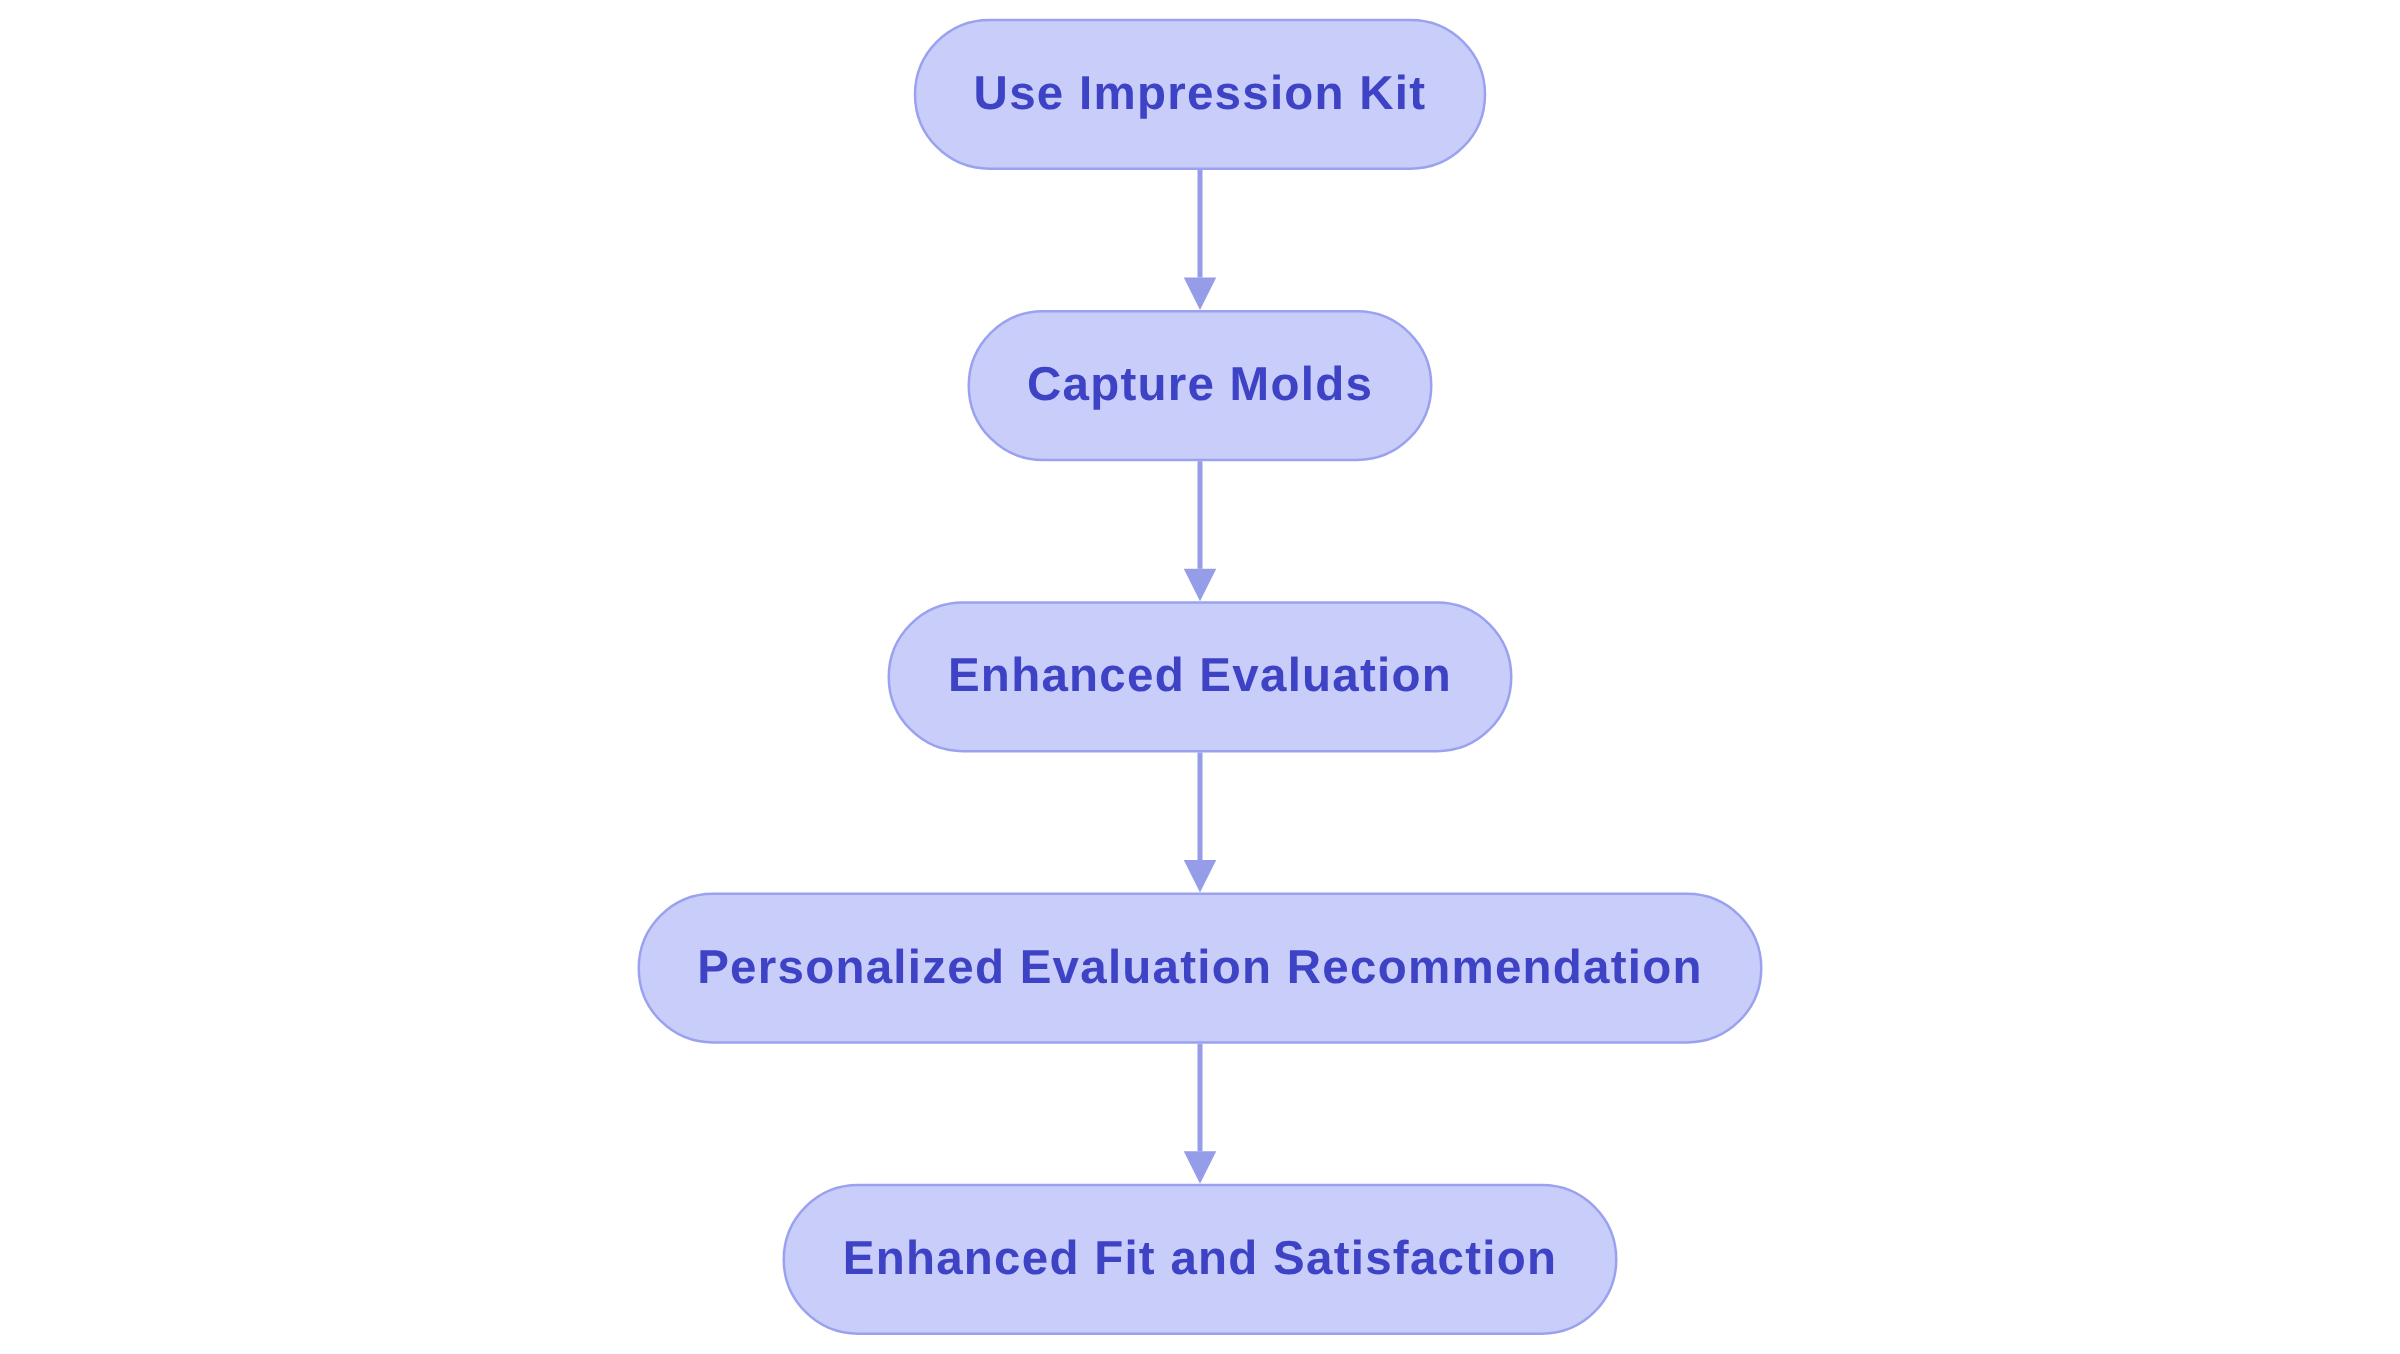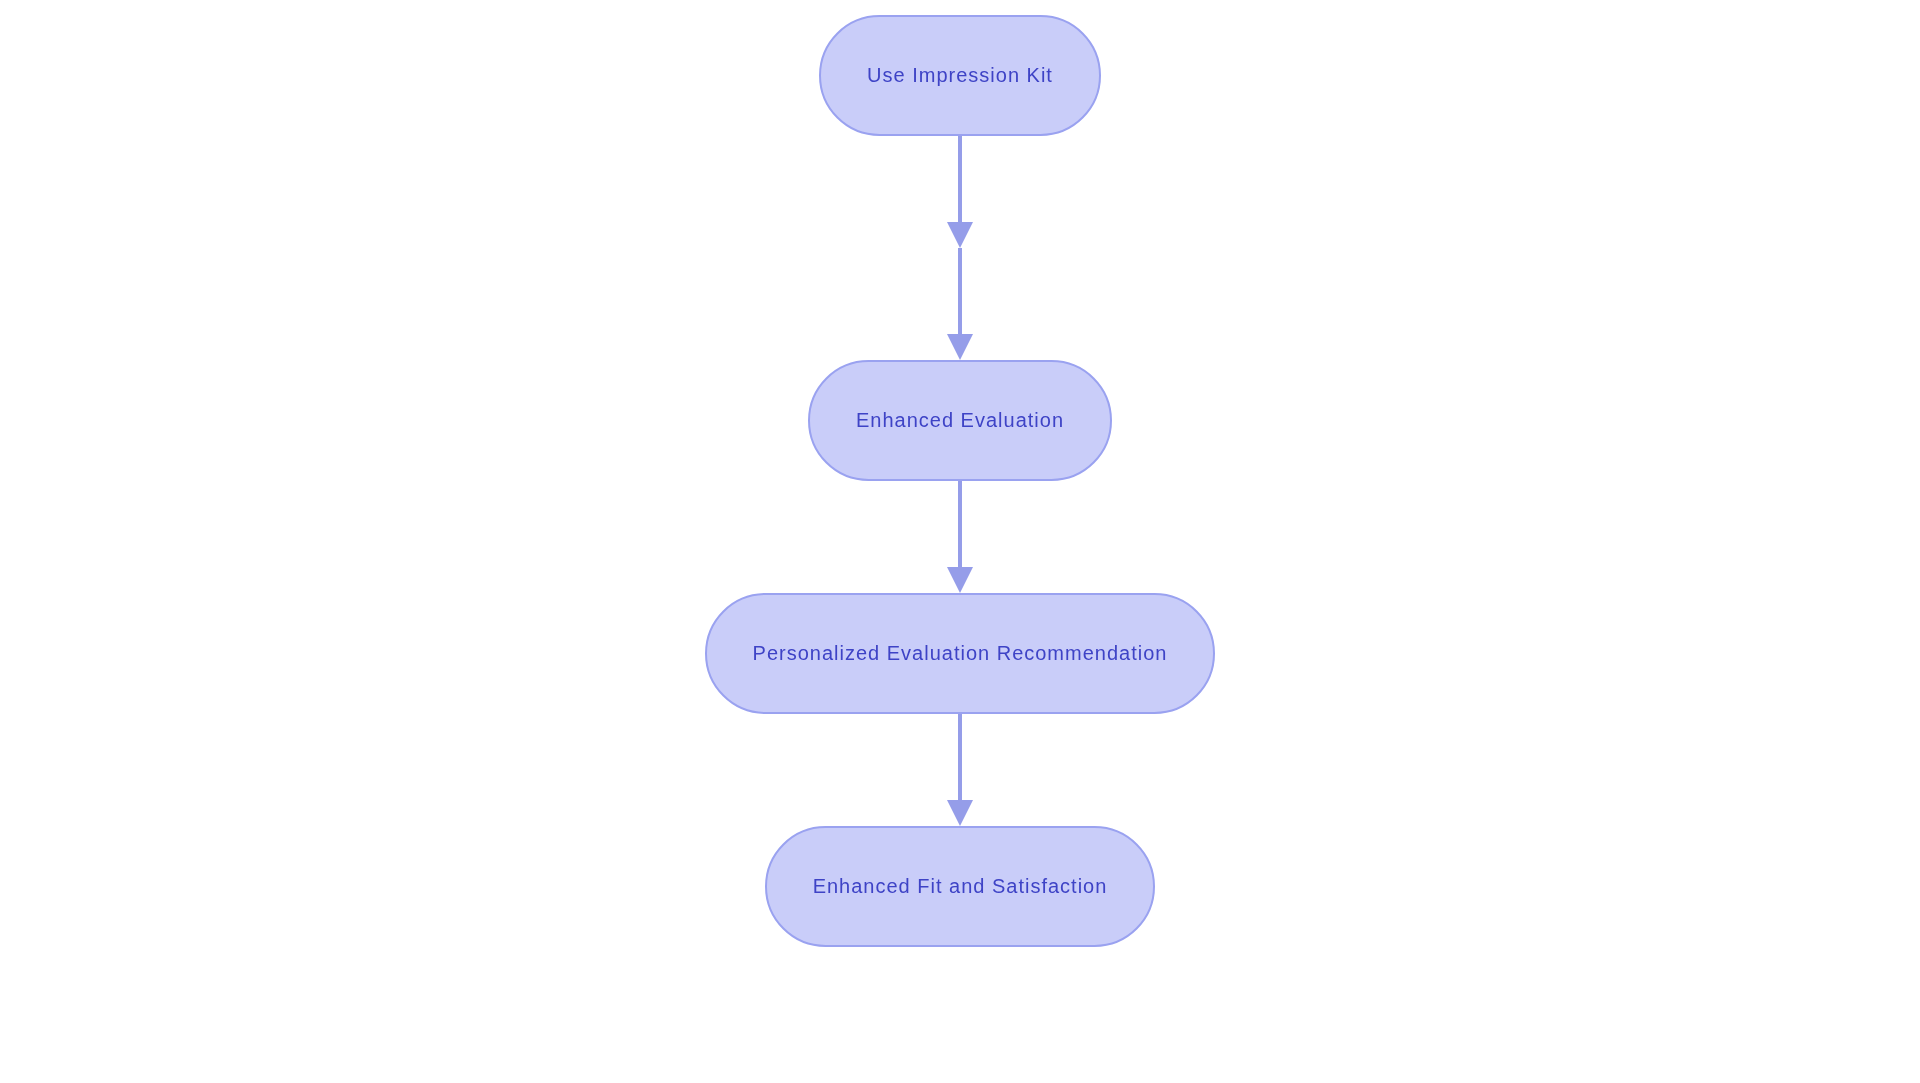--- a/index.html
+++ b/index.html
@@ -30,24 +30,24 @@
     width: 100%;
     display: flex;
     flex-direction: column;
     align-items: center;
   }
   .node {
     background: var(--node-fill);
     border: 2px solid var(--node-border);
     border-radius: 999px;
     color: var(--node-text);
-    font-size: 20px;
+    font-size: 38px;
     line-height: 29px;
     letter-spacing: 1px;
-    font-weight: 400;
+    font-weight: 700;
     padding: 44px 46px;
     white-space: nowrap;
   }
   .arrow {
     height: 112px;
     display: flex;
     flex-direction: column;
     align-items: center;
   }
   .arrow-line {
@@ -71,20 +71,23 @@
 
     <div class="node">
       <span>Use Impression Kit</span>
     </div>
 
     <div class="arrow">
       <div class="arrow-line"></div>
       <div class="arrow-head"></div>
     </div>
 
+    <div class="node">
+      <span>Capture Molds</span>
+    </div>
 
     <div class="arrow">
       <div class="arrow-line"></div>
       <div class="arrow-head"></div>
     </div>
 
     <div class="node">
       <span>Enhanced Evaluation</span>
     </div>
 

